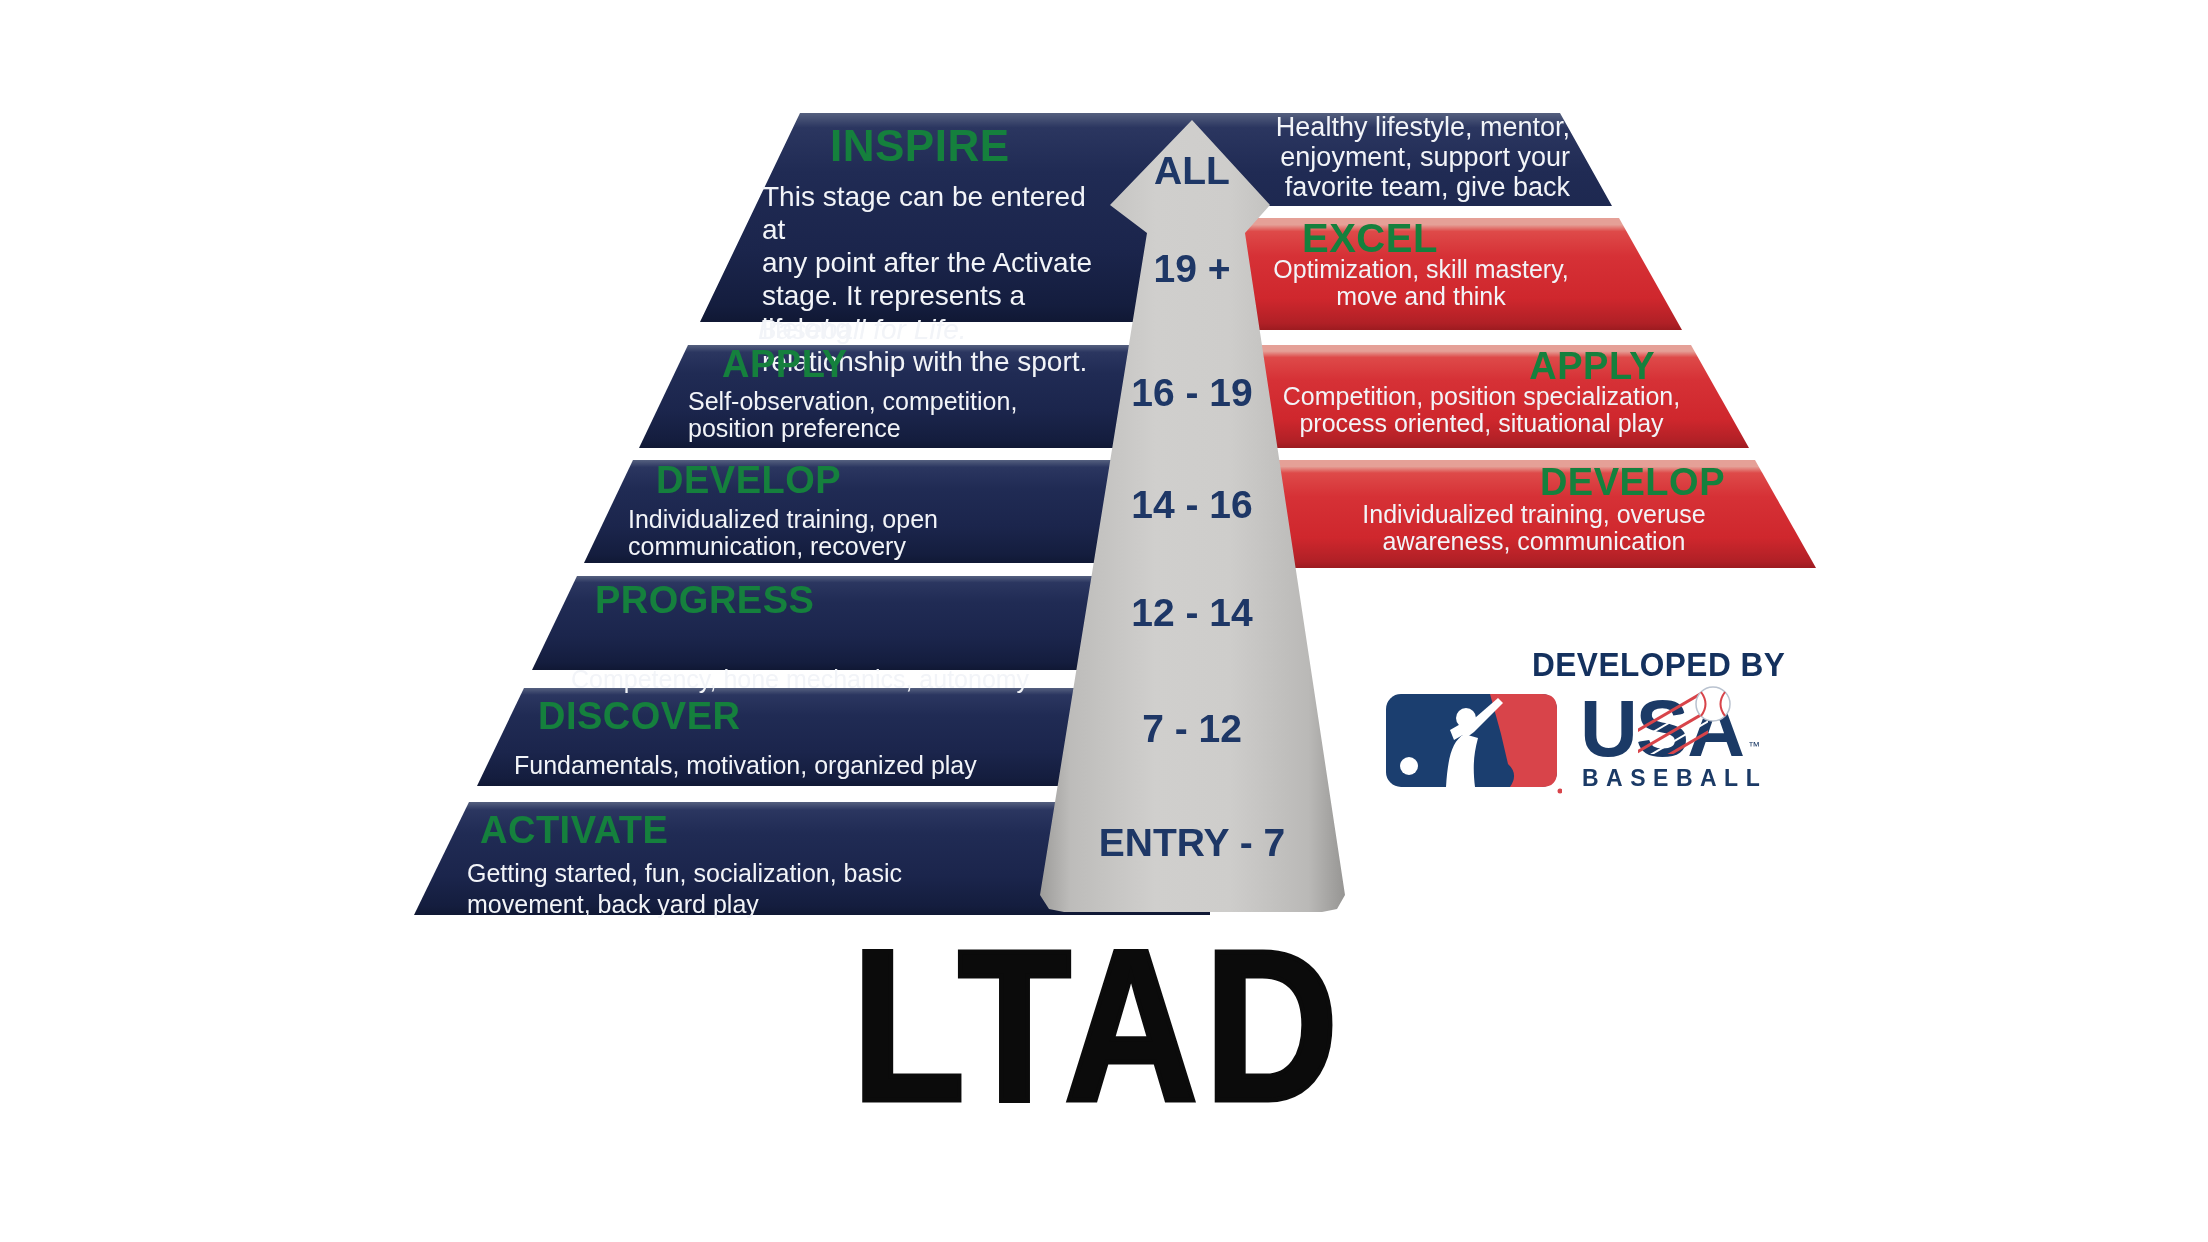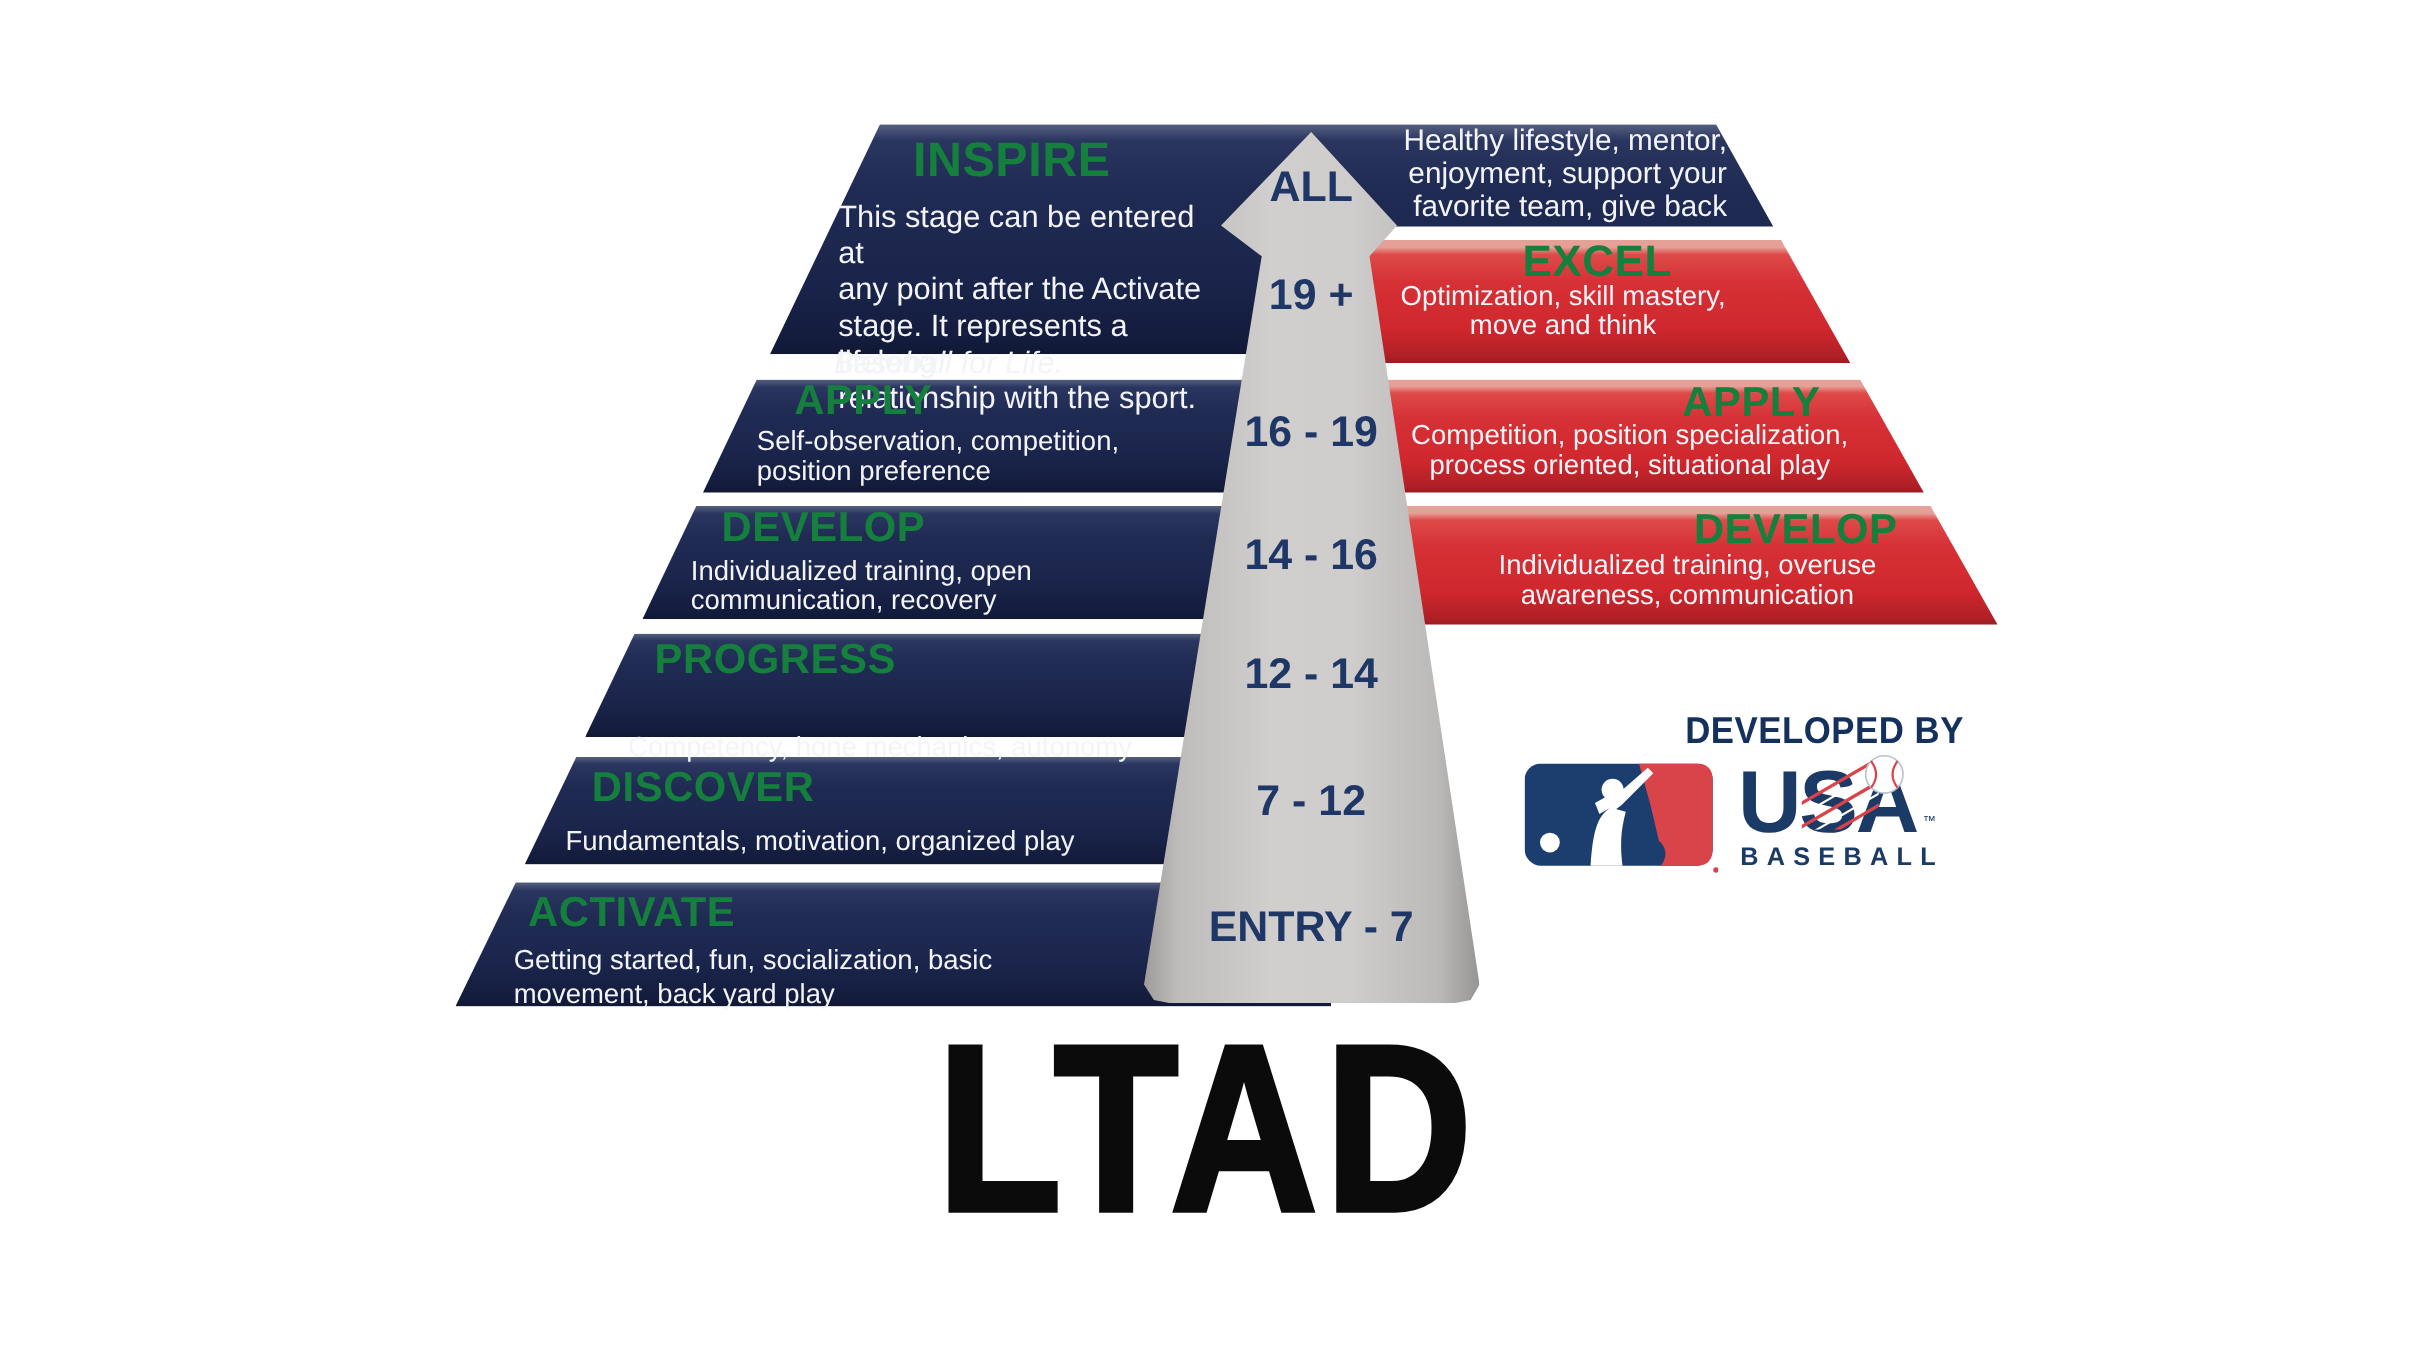--- a/index.html
+++ b/index.html
@@ -122,21 +122,21 @@
     <span class="line">Getting started, fun, socialization, basic</span>
     <span class="line">movement, back yard play</span>
   </div>
 
   <div class="desc healthy" style="left:1270px;top:112px;width:300px;">
     <span class="line">Healthy lifestyle, mentor,</span>
     <span class="line">enjoyment, support your</span>
     <span class="line">favorite team, give back</span>
   </div>
 
-  <div class="ttl excel-title" style="left:1302px;top:218px;width:300px;text-align:center;">EXCEL</div>
+  <div class="ttl excel-title" style="left:1302px;top:218px;width:300px;text-align:left;">EXCEL</div>
   <div class="desc r-desc" style="left:1240px;top:256px;width:362px;">
     <span class="line">Optimization, skill mastery,</span>
     <span class="line">move and think</span>
   </div>
 
   <div class="ttl" style="left:1383px;top:346px;width:272px;text-align:right;">APPLY</div>
   <div class="desc r-desc" style="left:1280px;top:383px;width:403px;">
     <span class="line">Competition, position specialization,</span>
     <span class="line">process oriented, situational play</span>
   </div>

